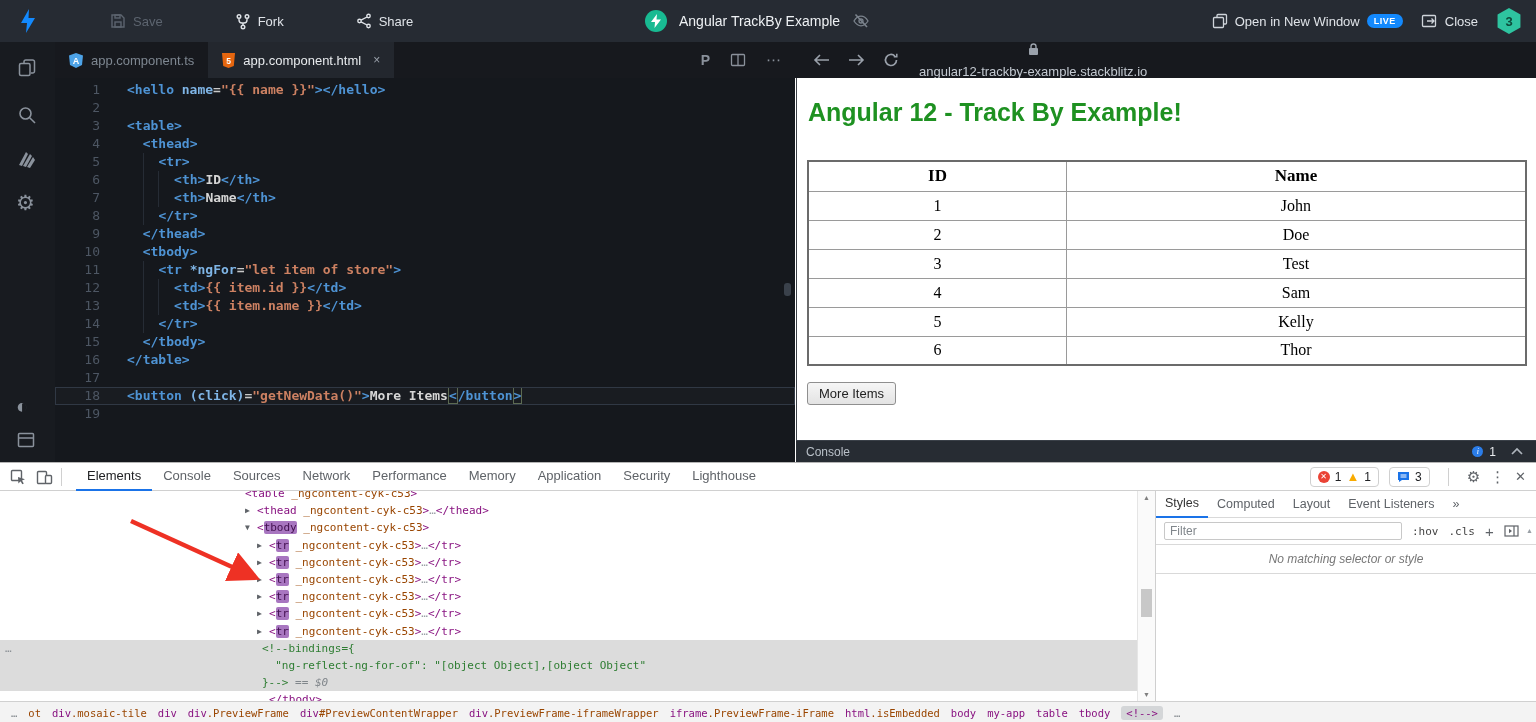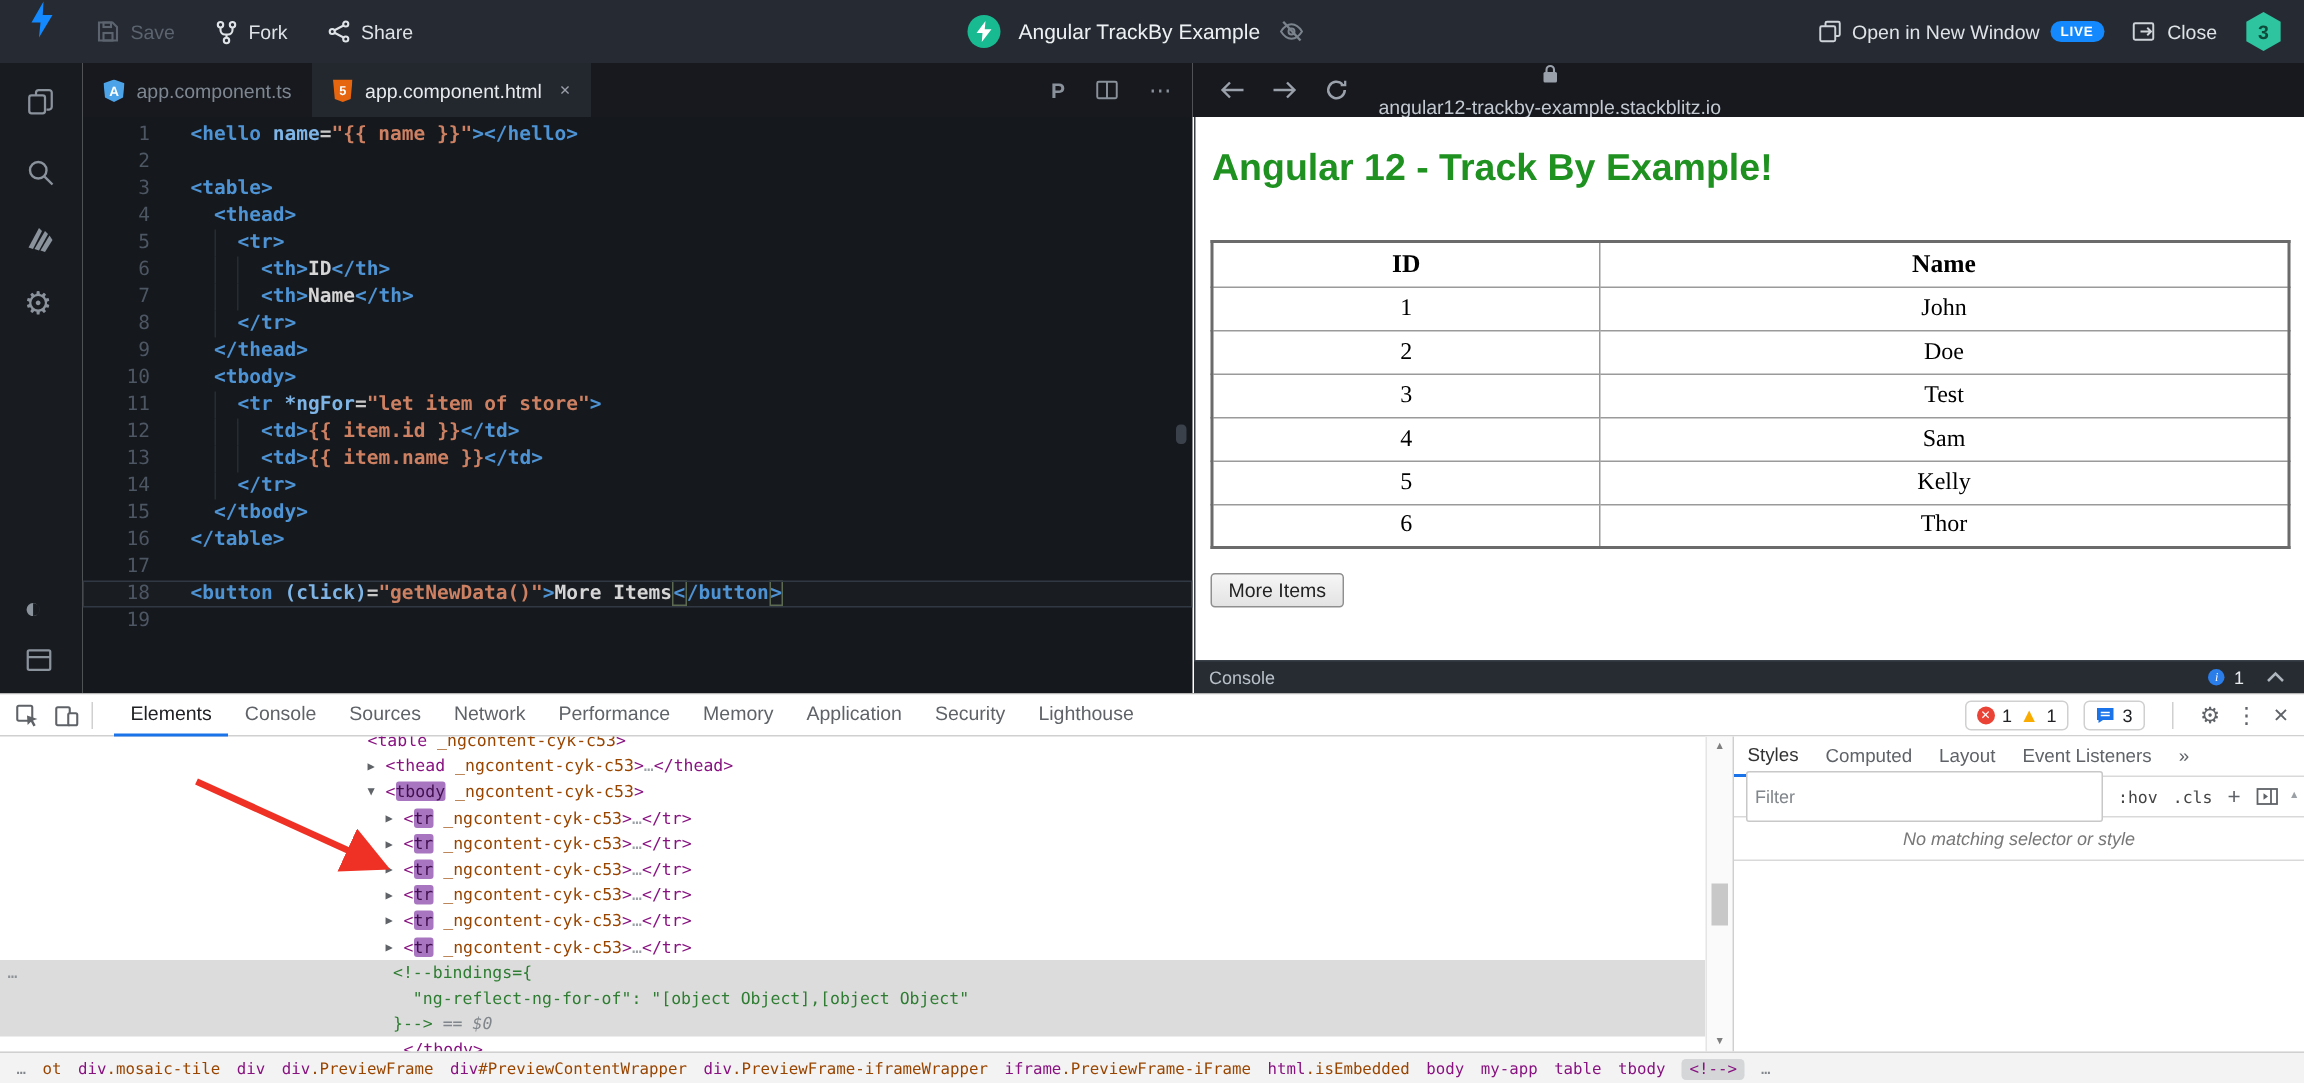--- a/index.html
+++ b/index.html
@@ -2,21 +2,21 @@
 <html><head>
 <meta charset="utf-8">
 <style>
   * { box-sizing: border-box; margin: 0; padding: 0; }
   html,body { width:1536px; height:722px; }
   body { position:relative; overflow:hidden; background:#fff;
          font-family:"Liberation Sans", sans-serif; }
 
   
   #sb-header { position:absolute; left:0; top:0; width:1536px; height:42px;
-    background:#262b33; display:flex; color:#c9cfd6; font-size:13px; }
+    background:#262b33; display:flex; align-items:center; color:#c9cfd6; font-size:13px;gap:46px; }
   .hbtn { display:flex; align-items:center; gap:7px; margin-left:26px; color:#dfe3e8; cursor:pointer; }
   .hbtn.disabled { color:#5c646f; }
   .hbtn svg { display:block; }
   #sb-bolt { margin-left:18px; width:20px; }
   #proj-group { position:absolute; left:645px; top:0; height:42px; display:flex; align-items:center; gap:12px; }
   #proj-icon { width:22px; height:22px; border-radius:50%; background:#18ba92; display:flex; align-items:center; justify-content:center; }
   #proj-title { color:#eef1f4; font-size:14px; }
   #header-right { position:absolute; right:14px; top:0; height:42px; display:flex; align-items:center; gap:18px; }
   .live-badge { background:#1389fd; color:#fff; font-size:9px; font-weight:bold; letter-spacing:.5px;
     padding:2px 7px; border-radius:9px; }
@@ -117,21 +117,21 @@
   #el-thumb { position:absolute; left:3px; top:98px; width:11px; height:28px; background:#c8c8c8; }
 
   
   #styles-panel { position:absolute; left:1155px; top:28px; width:381px; height:210px;
     border-left:1px solid #cfcfcf; background:#fff; }
   #st-tabs { display:flex; align-items:center; height:27px; border-bottom:1px solid #d9d9d9; }
   .st-tab { padding:0 9px; font-size:12.5px; color:#5f6368; line-height:25px; }
   .st-tab.active { color:#333; border-bottom:2px solid #1a73e8; }
   #st-filter-row { display:flex; align-items:center; height:27px; border-bottom:1px solid #d9d9d9; position:relative; }
   #st-filter { margin-left:8px; width:238px; height:18px; border:1px solid #c8c8c8; border-radius:2px;
-    font-size:12px; padding:16px 5px; color:#333; }
+    font-size:12px; padding:0 5px; color:#333; }
   #st-filter::placeholder { color:#80868b; }
   .st-mono { font-family:"DejaVu Sans Mono",monospace; font-size:11px; color:#444; margin-left:10px; }
   #st-plus { color:#5f6368; font-size:15px; margin-left:10px; }
   #st-panel-ic { margin-left:10px; display:flex; }
   #st-caret { position:absolute; right:3px; top:9px; color:#9aa0a6; font-size:7px; }
   #st-empty { height:29px; border-bottom:1px solid #d9d9d9; display:flex; align-items:center; justify-content:center;
     font-size:12px; font-style:italic; color:#777; }
 
   
   #crumb-bar { position:absolute; left:0; top:238px; width:1536px; height:22px; background:#f3f3f3;

